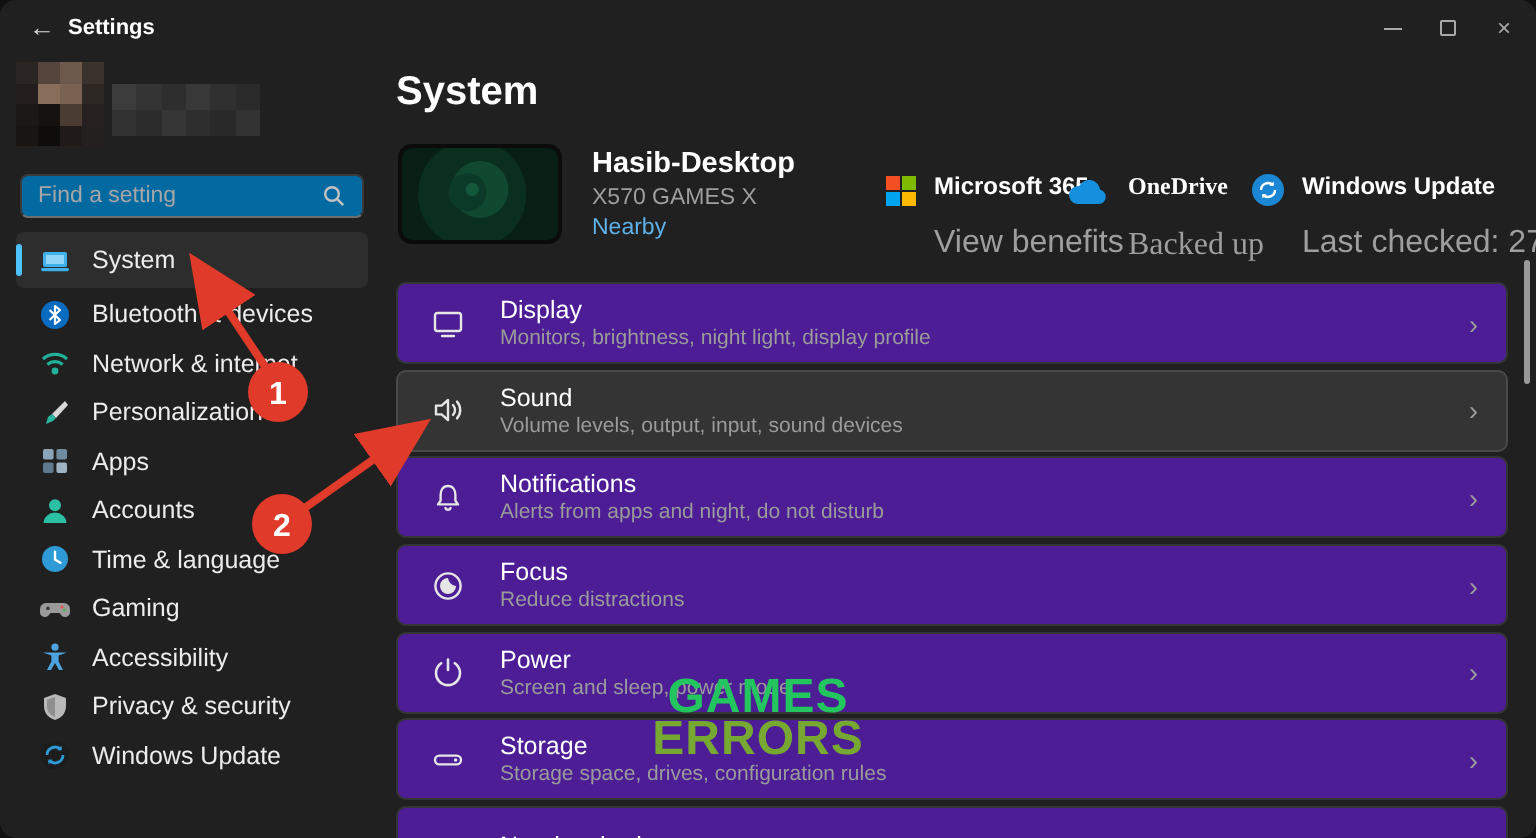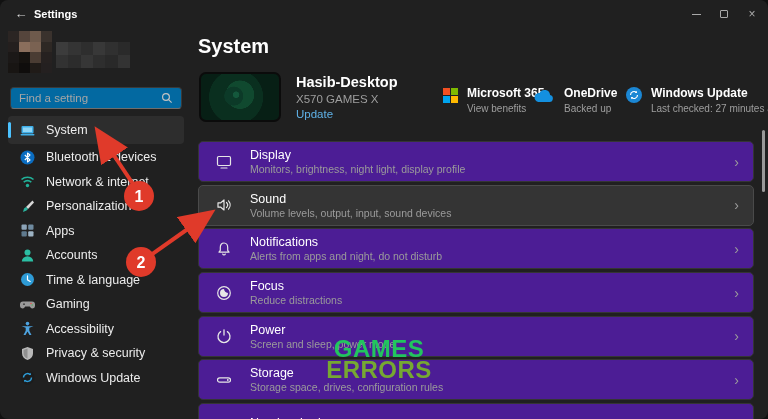--- a/index.html
+++ b/index.html
@@ -52,21 +52,21 @@
       radial-gradient(circle at 50% 45%, #10492f 0 30%, transparent 31%),
       radial-gradient(circle at 45% 50%, #0a2f1f 0 55%, transparent 56%),
       radial-gradient(circle at 45% 45%, #071f15 0 100%);
   }
   .device-info{ position:absolute; left:296px; top:74px; }
   .device-name{ font-size:14.5px; font-weight:700; }
   .device-model{ font-size:11.5px; color:#9e9e9e; margin-top:3px; }
   .device-rename{ font-size:11.5px; color:#5fb2e8; margin-top:3px; cursor:pointer; }
   .status-item{ position:absolute; display:flex; gap:9px; align-items:flex-start; }
   .status-text .st-title{ font-size:12px; font-weight:700; }
-  .status-text .st-sub{ font-size:10px; color:#9e9e9e; margin-top:3px; white-space:nowrap;}
+  .status-text .st-sub{ font-size:16px; color:#9e9e9e; margin-top:13px; white-space:nowrap;}
   .ms-logo{ width:15px; height:15px; display:grid; grid-template-columns:7px 7px; grid-template-rows:7px 7px; gap:1px; margin-top:2px;}
   .wu-circle{ width:16px; height:16px; border-radius:50%; background:#1b87d4; display:flex; align-items:center; justify-content:center; margin-top:1px;}
 
   
   .rows{ position:absolute; left:198px; top:141px; width:556px; }
   .row{ display:flex; align-items:center; height:41px; margin-bottom:2.7px;
     background:#4c1d95; border:1px solid #353535; border-radius:5px;
     padding:0 14px 0 16px; cursor:pointer; }
   .row.active{ background:#343434; border-color:#4a4a4a; }
   .row-icon{ width:18px; height:18px; flex:0 0 18px; margin-right:17px;
@@ -255,36 +255,36 @@
       </span>
       <span class="nav-label">Windows Update</span>
     </div>
   </div>
 
   <div class="page-title">System</div>
   <div class="device-thumb"></div>
   <div class="device-info">
     <div class="device-name">Hasib-Desktop</div>
     <div class="device-model">X570 GAMES X</div>
-    <div class="device-rename">Update</div>
+    <div class="device-rename">Nearby</div>
   </div>
 
   <div class="status-item" style="left:443px; top:86px;">
     <span class="ms-logo">
       <span style="background:#f25022"></span>
         <span style="background:#7fba00"></span>
         <span style="background:#00a4ef"></span>
         <span style="background:#ffb900"></span>
     </span>
     <span class="status-text">
       <div class="st-title">Microsoft 365</div>
       <div class="st-sub">View benefits</div>
     </span>
   </div>
-  <div class="status-item" style="left:533px; top:86px;">
+  <div class="status-item" style="left:533px; top:86px;font-family:Liberation Serif, serif;">
     <svg width="22" height="15" viewBox="0 0 22 15" style="margin-top:3px">
       <path d="M5.5 13 h11 a3.6 3.6 0 0 0 0.6-7.1 A5.6 5.6 0 0 0 6.5 4.1 A4.4 4.4 0 0 0 5.5 13 Z" fill="#1490df"></path>
     </svg>
     <span class="status-text">
       <div class="st-title">OneDrive</div>
       <div class="st-sub">Backed up</div>
     </span>
   </div>
   <div class="status-item" style="left:626px; top:86px;">
     <span class="wu-circle">

